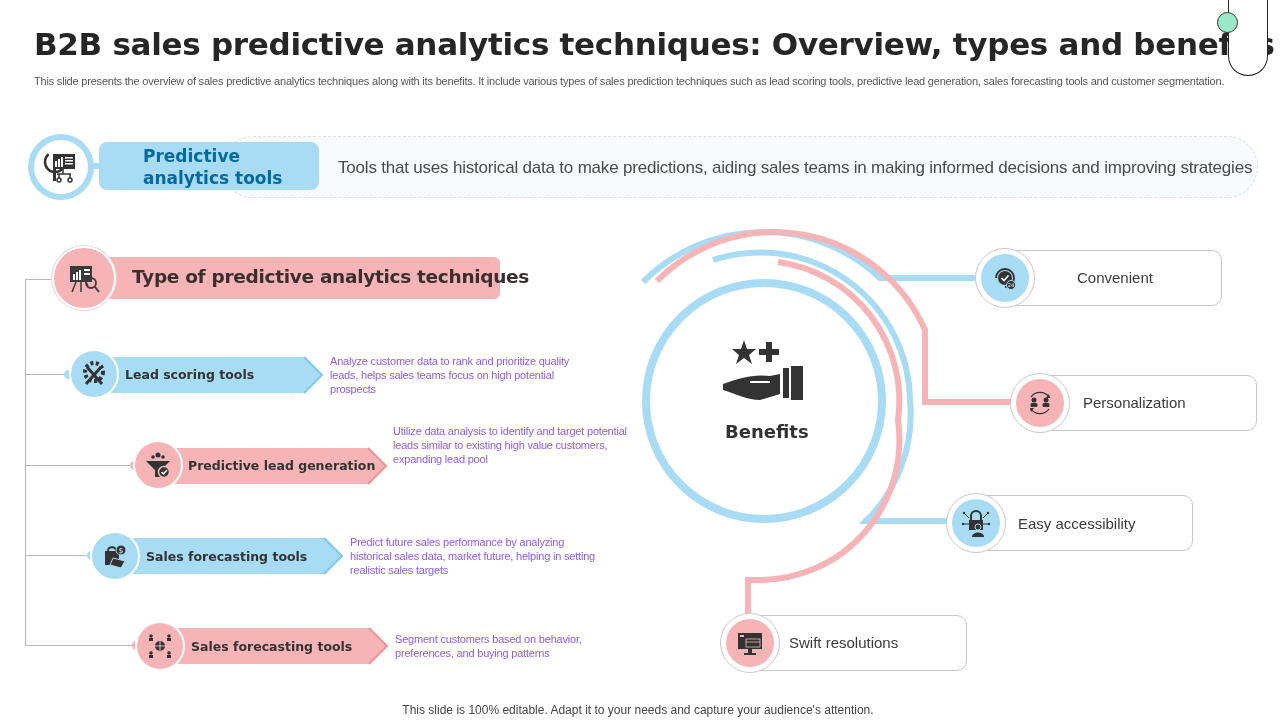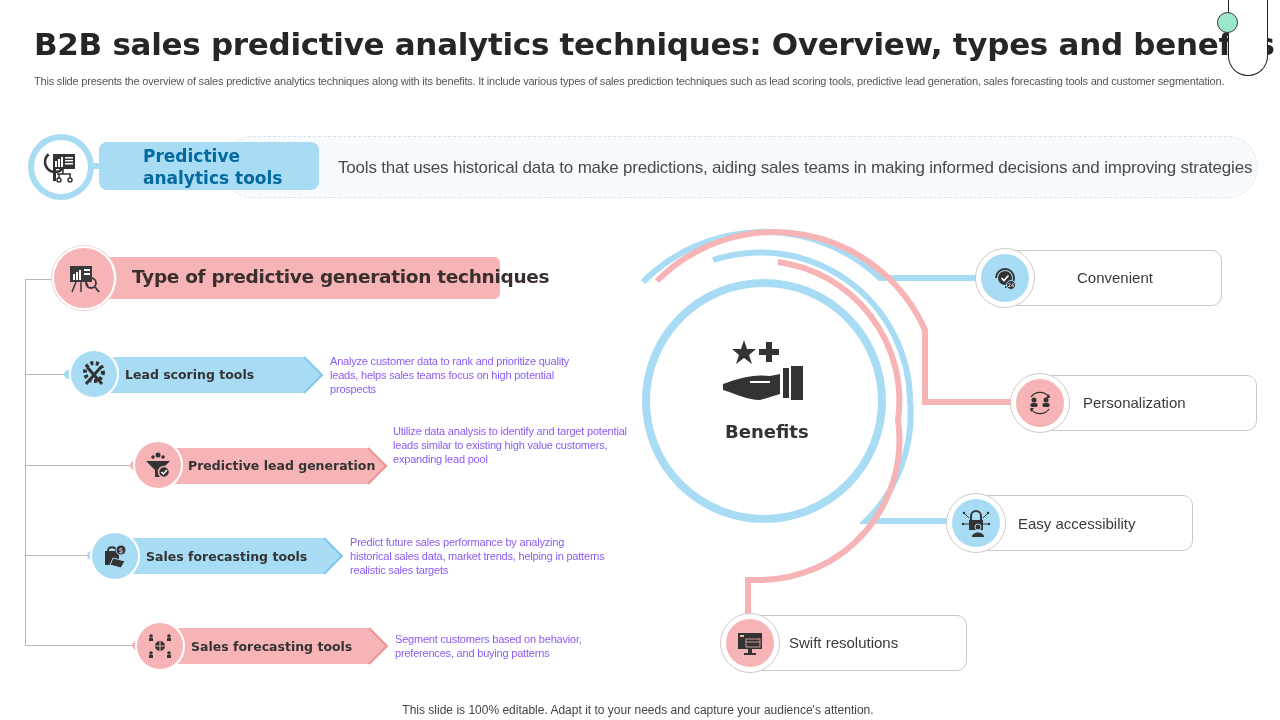--- a/index.html
+++ b/index.html
@@ -136,21 +136,21 @@
 </div>
 
 <div class="abs tree-line-v"></div>
 <div class="abs tree-h" style="left:25px;top:279px;width:30px;"></div>
 <div class="abs tree-h" style="left:25px;top:374px;width:45px;"></div>
 <div class="abs tree-h" style="left:25px;top:465px;width:110px;"></div>
 <div class="abs tree-h" style="left:25px;top:555px;width:68px;"></div>
 <div class="abs tree-h" style="left:25px;top:645px;width:112px;"></div>
 
 <div class="abs types-header-box"></div>
-<div class="abs types-header">Type of predictive generation techniques</div>
+<div class="abs types-header">Type of predictive analytics techniques</div>
 <div class="abs types-header-icon">
   <svg width="36" height="32" viewBox="0 0 36 32">
     <rect x="4" y="4" width="22" height="16" fill="#3a3a3a"></rect>
     <rect x="7" y="12" width="2" height="6" fill="#fff"></rect>
     <rect x="10" y="10" width="2" height="8" fill="#fff"></rect>
     <rect x="13" y="8" width="2" height="10" fill="#fff"></rect>
     <rect x="18" y="7" width="6" height="2" fill="#fff"></rect>
     <rect x="18" y="11" width="6" height="2" fill="#fff"></rect>
     <line x1="10" y1="20" x2="6" y2="30" stroke="#3a3a3a" stroke-width="1.5"></line>
     <line x1="15" y1="20" x2="15" y2="30" stroke="#3a3a3a" stroke-width="1.5"></line>
@@ -204,21 +204,21 @@
 <div class="abs tech-circle blue" style="left:90px;top:531px;">
   <svg width="28" height="28" viewBox="0 0 28 28">
     <rect x="4" y="9" width="14" height="14" fill="#333"></rect>
     <path d="M7,9 C7,4 15,4 15,9" fill="none" stroke="#333" stroke-width="1.8"></path>
     <circle cx="20" cy="8" r="5" fill="#333" stroke="#a8dcf4" stroke-width="1"></circle>
     <text x="20" y="11" font-size="7" fill="#fff" text-anchor="middle" font-family="DejaVu Sans, sans-serif">$</text>
     <polygon points="12,16 24,19 20,26 9,23" fill="#333" stroke="#a8dcf4" stroke-width="1"></polygon>
   </svg>
 </div>
 <div class="abs tech-label" style="left:146px;top:549px;">Sales forecasting tools</div>
-<div class="abs tech-desc" style="left:350px;top:535px;width:255px;">Predict future sales performance by analyzing historical sales data, market trends, helping in patterns realistic sales targets</div>
+<div class="abs tech-desc" style="left:350px;top:535px;width:255px;">Predict future sales performance by analyzing historical sales data, market future, helping in setting realistic sales targets</div>
 
 <div class="abs tech-dot pink" style="left:132px;top:641px;"></div>
 <svg class="abs" style="left:163px;top:627px;" width="226" height="38" viewBox="0 0 226 38">
   <polygon points="0,1 206,1 224,19 206,37 0,37" fill="#f7b4b6"></polygon>
   <polyline points="206,1 224,19 206,37" fill="none" stroke="#ee9295" stroke-width="2"></polyline>
 </svg>
 <div class="abs tech-circle pink" style="left:135px;top:621px;">
   <svg width="30" height="30" viewBox="0 0 30 30">
     <circle cx="15" cy="15" r="5" fill="#333"></circle>
     <line x1="10" y1="15" x2="20" y2="15" stroke="#f7b4b6" stroke-width="1"></line>

